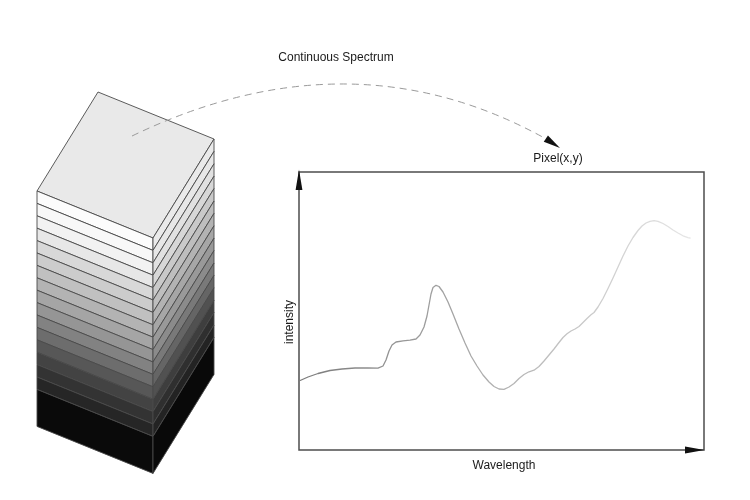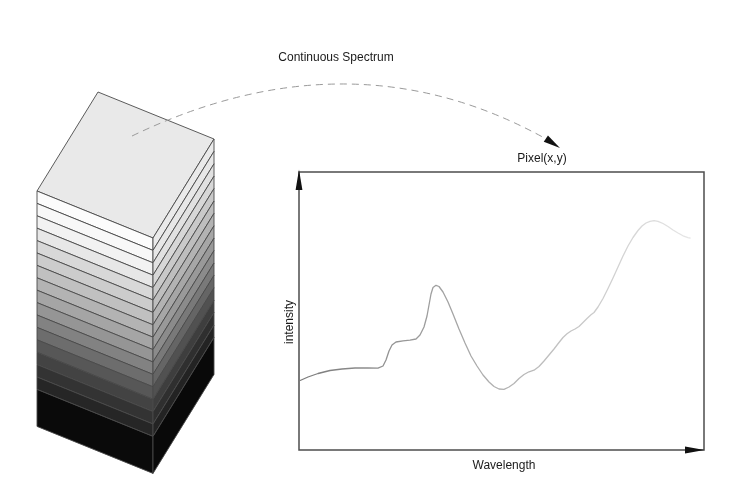--- a/index.html
+++ b/index.html
@@ -14,21 +14,21 @@
   .scene-svg { position: absolute; left: 0; top: 0; }
   .lbl {
     position: absolute;
     color: #1a1a1a;
     font-size: 12px;
     line-height: 14px;
     white-space: nowrap;
     transform: translateX(-50%);
   }
   .lbl-continuous { left: 336px; top: 50px; }
-  .lbl-pixel      { left: 542px; top: 151px; text-align: center; }
+  .lbl-pixel      { left: 558px; top: 151px; text-align: center; }
   .lbl-intensity  { left: 289px; top: 322px; transform: translate(-50%,-50%) rotate(-90deg); }
   .lbl-wavelength { left: 504px; top: 458px; }
 </style>
 </head>
 <body>
 
 <div class="canvas">
   <svg class="scene-svg" width="750" height="500" viewBox="0 0 750 500">
       <g>
         <polygon points="98,92 214,139 153,238 37,191" fill="#e9e9e9" stroke="#4a4a4a" stroke-width="0.9" stroke-linejoin="round"></polygon>

